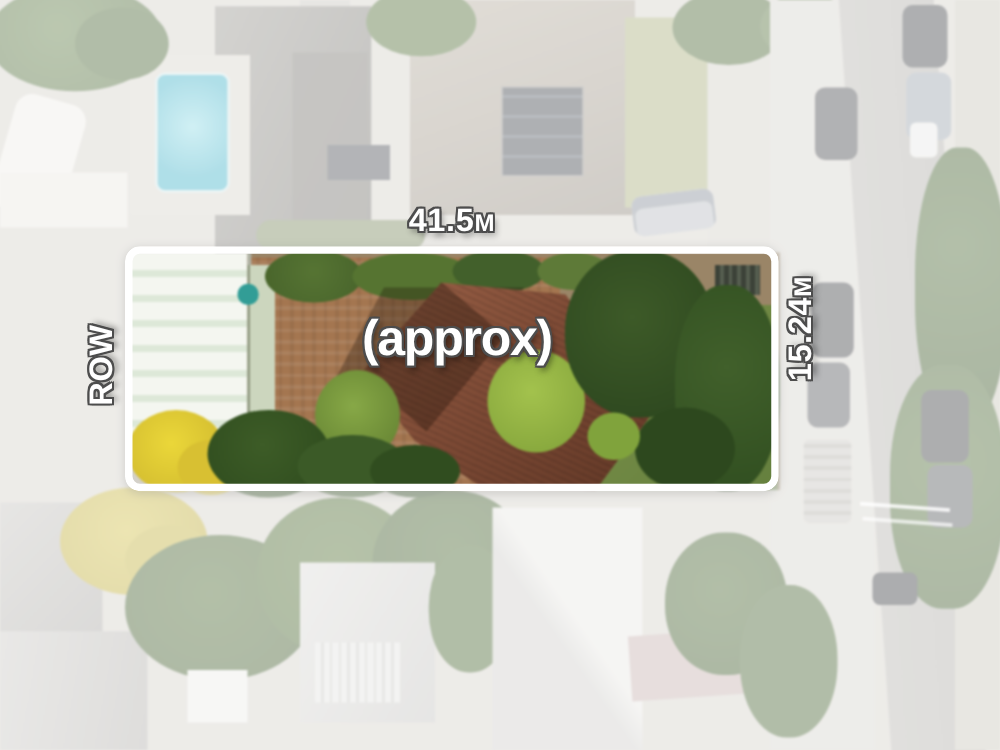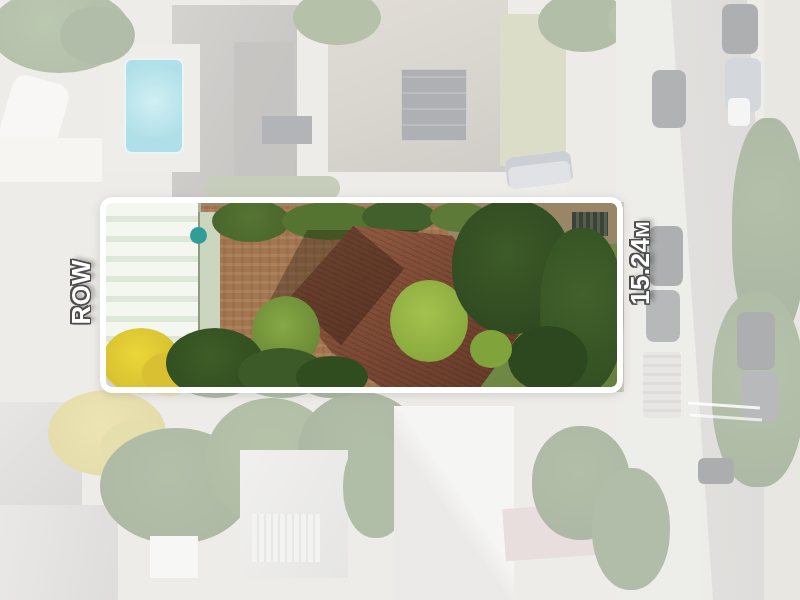--- a/index.html
+++ b/index.html
@@ -106,20 +106,22 @@
       <div style="left:470px;top:330px;width:42px;height:38px;background:#7fa339;border-radius:50%"></div>
       <div style="left:102px;top:328px;width:78px;height:66px;background:radial-gradient(circle at 45% 40%,#ecd734,#cdb52a);border-radius:50%"></div>
       <div style="left:142px;top:352px;width:54px;height:44px;background:#d9c02e;border-radius:50%"></div>
       <div style="left:166px;top:328px;width:98px;height:70px;background:radial-gradient(circle at 45% 40%,#3c5c26,#2c4a1c);border-radius:50%"></div>
       <div style="left:238px;top:348px;width:88px;height:50px;background:#3a5a26;border-radius:50%"></div>
       <div style="left:296px;top:356px;width:72px;height:42px;background:#2f4d1e;border-radius:50%"></div>
     </div>
 
   <div class="boundary"></div>
 
+  <div class="lbl dim lbl-top"><span>41.5</span><span class="unit">M</span></div>
 
   <div class="lbl dim lbl-right"><span>15.24</span><span class="unit">M</span></div>
 
   <div class="lbl dim lbl-left">ROW</div>
 
   <div class="lbl lbl-area">
+    <div class="line2">(approx)</div>
   </div>
 </div>
 
 </body></html>

